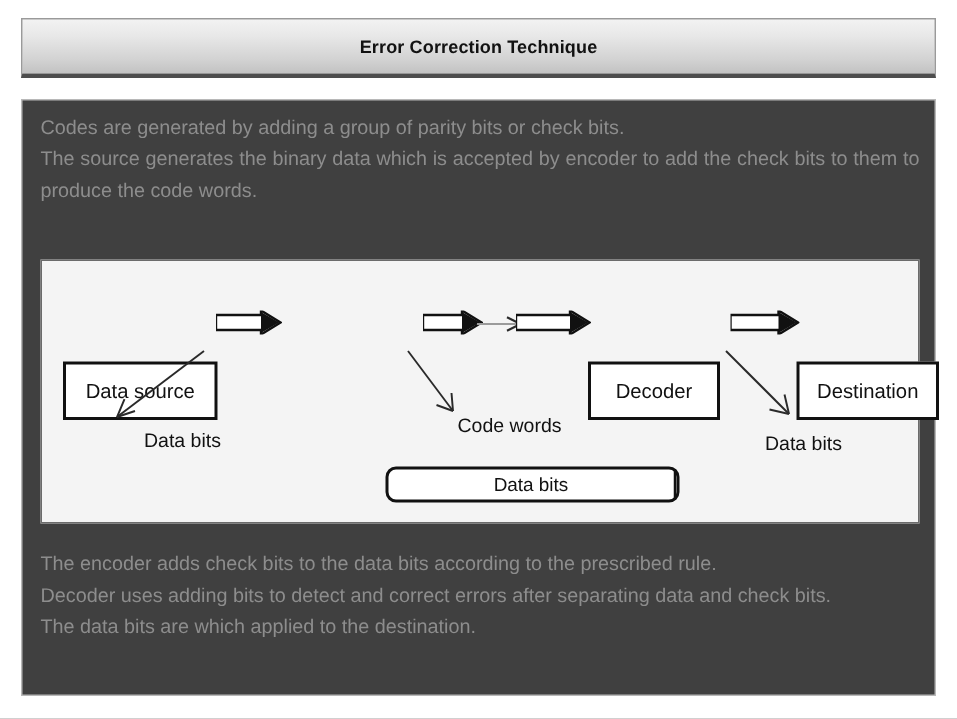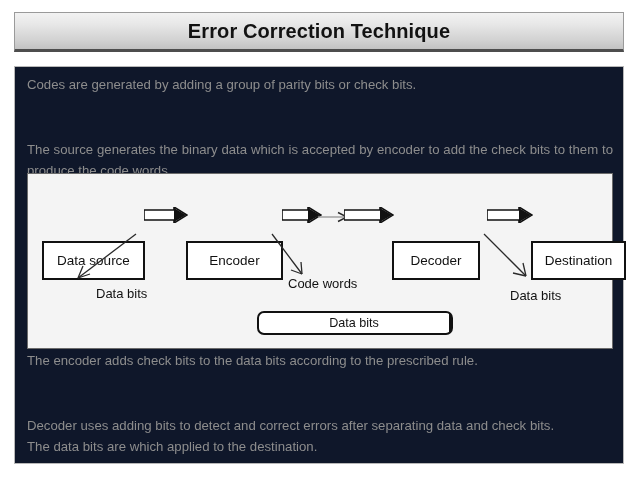--- a/index.html
+++ b/index.html
@@ -24,50 +24,50 @@
     height: 40px;
     box-sizing: border-box;
     background: linear-gradient(to bottom, #f2f2f2 0%, #e8e8e8 30%, #d2d2d2 75%, #c2c2c2 100%);
     border: 1px solid #9a9a9a;
     border-bottom: 3px solid #4d4d4d;
     display: flex;
     align-items: center;
     justify-content: center;
   }
   #title-text {
-    font-size: 20px;
+    font-size: 12px;
     font-weight: bold;
     color: #121212;
     letter-spacing: .1px;
   }
 
   
   #content-panel {
     position: absolute;
     left: 14px;
     top: 66px;
     width: 610px;
     height: 398px;
     box-sizing: border-box;
-    background: #0f172a;
+    background: #404040;
     border: 1px solid #b8b8b8;
   }
 
   .para {
     position: absolute;
     left: 12px;
     width: 586px;
     color: #8d8d8d;
     font-size: 13.2px;
     line-height: 21px;
   }
-  .para .justified { text-align: justify; text-align-last: left; margin-top: 44px; }
+  .para .justified { text-align: justify; text-align-last: left; }
 
   #para-top { top: 7px; }
-  #para-bottom { top: 283px; }
+  #para-bottom { top: 298px; }
 
   
   #diagram {
     position: absolute;
     left: 12px;
     top: 106px;
     width: 586px;
     height: 176px;
     box-sizing: border-box;
     background: #f4f4f4;
@@ -121,21 +121,21 @@
   #diag-2 { left: 240px; top: 58px; width: 50px;  height: 48px; }
   #diag-3 { left: 450px; top: 58px; width: 64px;  height: 52px; }
 
   .diag-label {
     position: absolute;
     font-size: 13px;
     color: #111111;
     white-space: nowrap;
   }
   #label-data-bits-1 { left: 68px;  top: 112px; }
-  #label-code-words  { left: 260px; top: 102px; }
+  #label-code-words  { left: 277px; top: 102px; }
   #label-data-bits-2 { left: 482px; top: 114px; }
 
   
   #codeword-frame {
     position: absolute;
     left: 229px;
     top: 137px;
     width: 196px;
     height: 24px;
     box-sizing: border-box;
@@ -168,23 +168,20 @@
   <div class="para" id="para-top">
     <div>Codes are generated by adding a group of parity bits or check bits.</div>
     <div class="justified">The source generates the binary data which is accepted by encoder to add the check bits to them to produce the code words.</div>
   </div>
 
   <div id="diagram">
 
     <div class="node-box" id="box-data-source">
       <span>Data source</span>
     </div>
-    <div class="node-box" id="box-encoder">
-      <span>Encoder</span>
-    </div>
     <div class="node-box" id="box-decoder">
       <span>Decoder</span>
     </div>
     <div class="node-box" id="box-destination">
       <span>Destination</span>
     </div>
 
     <div class="block-arrow" id="arrow-src-enc">
       <svg width="44" height="16" viewBox="0 0 44 16">
         <path d="M0 3 H30 V0 L43 8 L30 16 V13 H0 Z" fill="#ffffff" stroke="#111111" stroke-width="1.6"></path>

